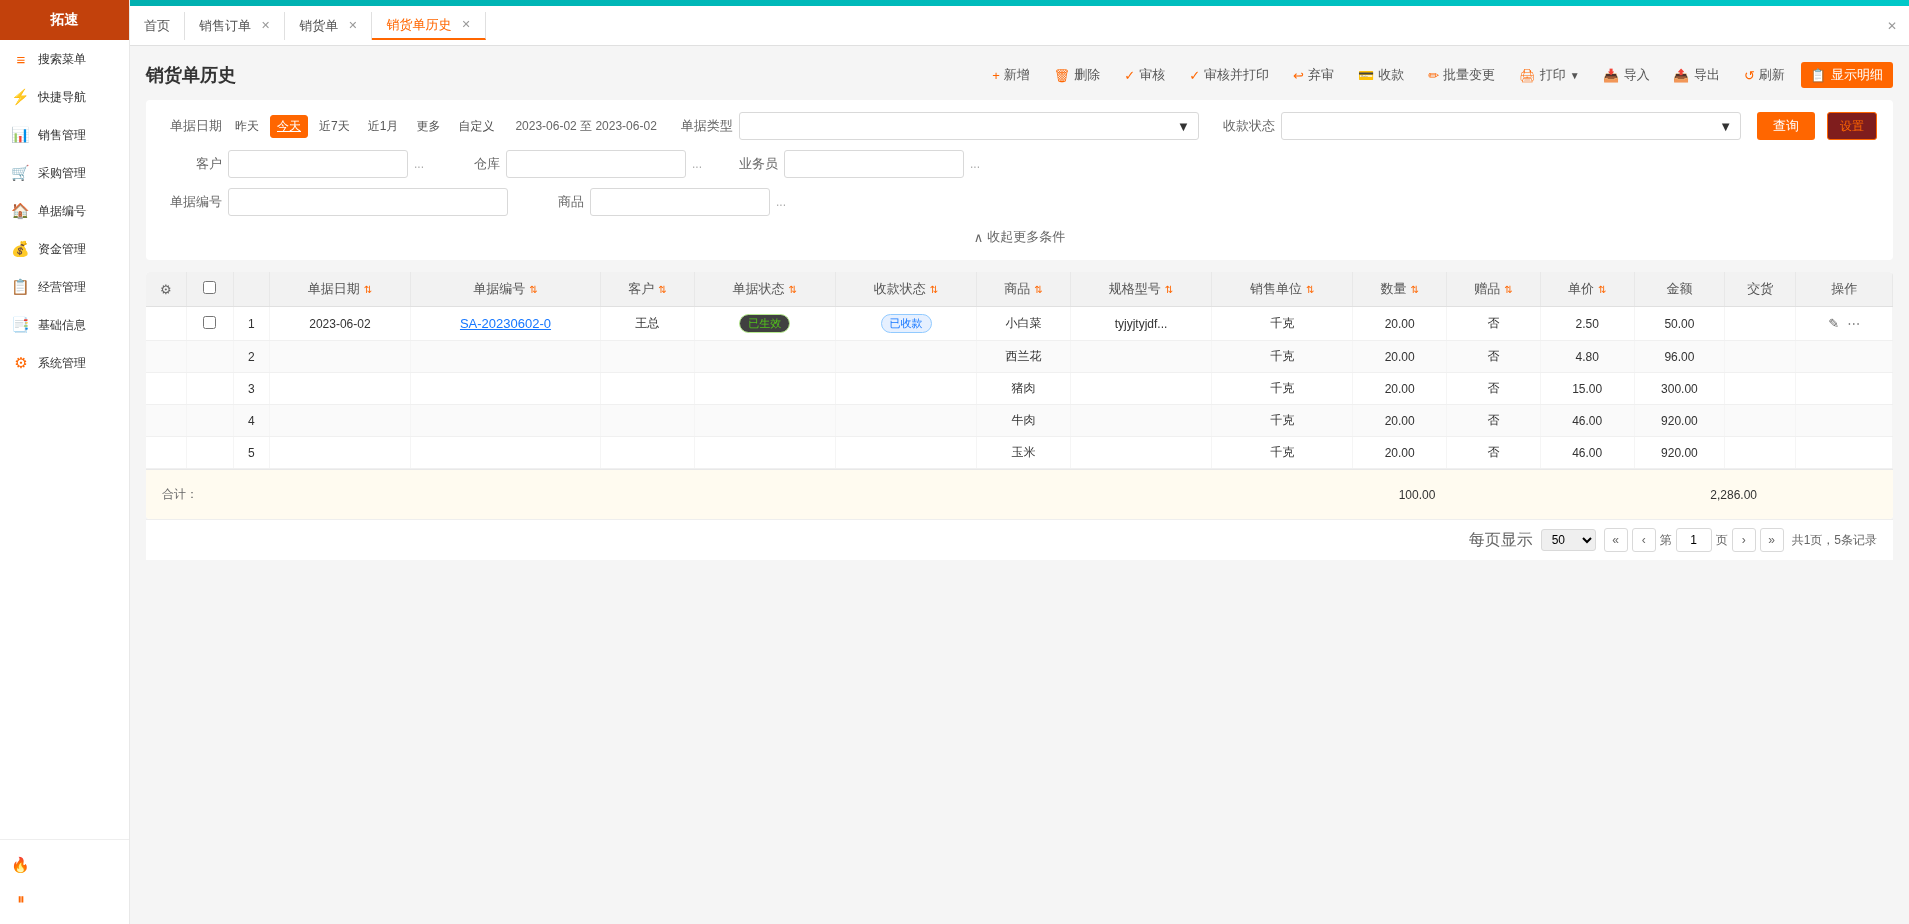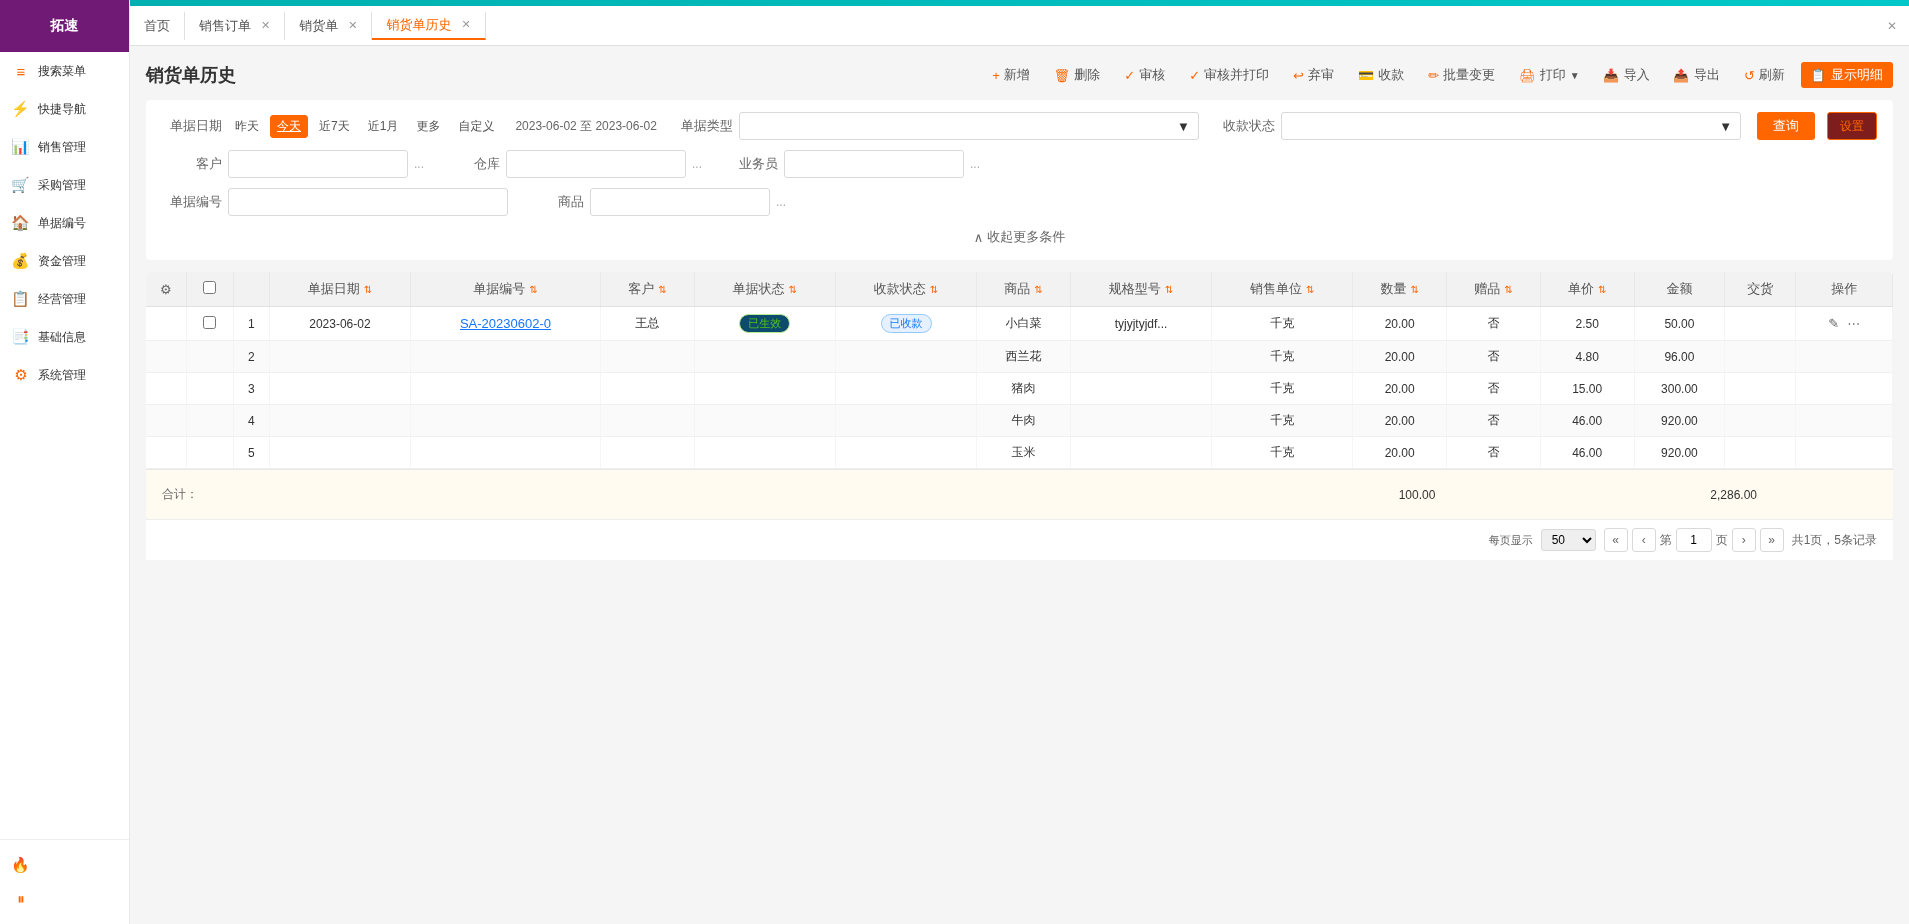--- a/index.html
+++ b/index.html
@@ -1,20 +1,20 @@
 <!DOCTYPE html>
 <html><head>
   <meta charset="utf-8">
   <style>
     * { box-sizing: border-box; margin: 0; padding: 0; font-family: 'Microsoft YaHei', Arial, sans-serif; font-size: 13px; }
     body { display: flex; height: 924px; overflow: hidden; background: #f5f5f5; }
 
     
     .sidebar { width: 130px; background: #fff; border-right: 1px solid #e8e8e8; display: flex; flex-direction: column; flex-shrink: 0; }
-    .sidebar-logo { height: 52px; background: #701a75; display: flex; align-items: center; justify-content: center; color: #fff; font-size: 14px; font-weight: bold; }
+    .sidebar-logo { height: 40px; background: #c2410c; display: flex; align-items: center; justify-content: center; color: #fff; font-size: 14px; font-weight: bold; }
     .sidebar-item { display: flex; align-items: center; padding: 10px 12px; cursor: pointer; color: #333; gap: 8px; }
     .sidebar-item .icon { width: 18px; height: 18px; flex-shrink: 0; display: flex; align-items: center; justify-content: center; color: #ff6600; font-size: 15px; }
     .sidebar-item .label { font-size: 12px; }
     .sidebar-bottom { margin-top: auto; border-top: 1px solid #eee; padding: 8px 0; }
     .sidebar-bottom .sidebar-item { padding: 8px 12px; }
 
     
     .main { flex: 1; display: flex; flex-direction: column; overflow: hidden; }
 
     
@@ -54,33 +54,33 @@
 
     
     .table-wrap { background: #fff; border-radius: 4px; overflow: hidden; }
     .data-table { width: 100%; border-collapse: collapse; }
     .data-table th { background: #f2f2f2; color: #555; font-weight: normal; padding: 8px 6px; border-bottom: 1px solid #e0e0e0; border-right: 1px solid #e8e8e8; text-align: center; white-space: nowrap; font-size: 12px; }
     .data-table th:first-child { width: 40px; }
     .data-table td { padding: 7px 6px; border-bottom: 1px solid #f0f0f0; border-right: 1px solid #f5f5f5; text-align: center; font-size: 12px; color: #333; }
     .sort-icon { color: #ff6600; font-size: 10px; margin-left: 2px; }
     .settings-icon { cursor: pointer; color: #666; }
     .tag { display: inline-block; padding: 1px 8px; border-radius: 10px; font-size: 11px; }
-    .tag-green { background: #0c4a6e; color: #52c41a; border: 1px solid #b7eb8f; }
+    .tag-green { background: #404040; color: #52c41a; border: 1px solid #b7eb8f; }
     .tag-blue { background: #e6f0ff; color: #1677ff; border: 1px solid #91caff; }
     .link { color: #1677ff; cursor: pointer; text-decoration: underline; }
     .action-btn { padding: 2px 4px; cursor: pointer; color: #666; font-size: 13px; }
 
     
     .table-footer { background: #fffbf0; border-top: 1px solid #e8e8e8; display: flex; align-items: center; padding: 16px 16px; }
     .footer-label { color: #666; font-size: 12px; min-width: 60px; }
     .footer-sum { color: #333; font-size: 12px; text-align: right; }
 
     
     .pagination-bar { display: flex; align-items: center; justify-content: flex-end; padding: 8px 16px; background: #fff; border-top: 1px solid #eee; gap: 8px; }
-    .page-size-label { font-size: 11px; color: #666; }
+    .page-size-label { font-size: 16px; color: #666; }
     .page-size-select { border: 1px solid #d9d9d9; border-radius: 3px; padding: 2px 6px; font-size: 12px; }
     .page-nav { display: flex; align-items: center; gap: 4px; }
     .page-nav-btn { width: 24px; height: 24px; display: flex; align-items: center; justify-content: center; border: 1px solid #d9d9d9; border-radius: 3px; cursor: pointer; font-size: 12px; color: #666; background: #fff; }
     .page-num-input { width: 36px; height: 24px; border: 1px solid #d9d9d9; border-radius: 3px; text-align: center; font-size: 12px; }
     .page-info { font-size: 12px; color: #666; }
 
     
     .table-scroll { overflow-x: auto; }
 
     

